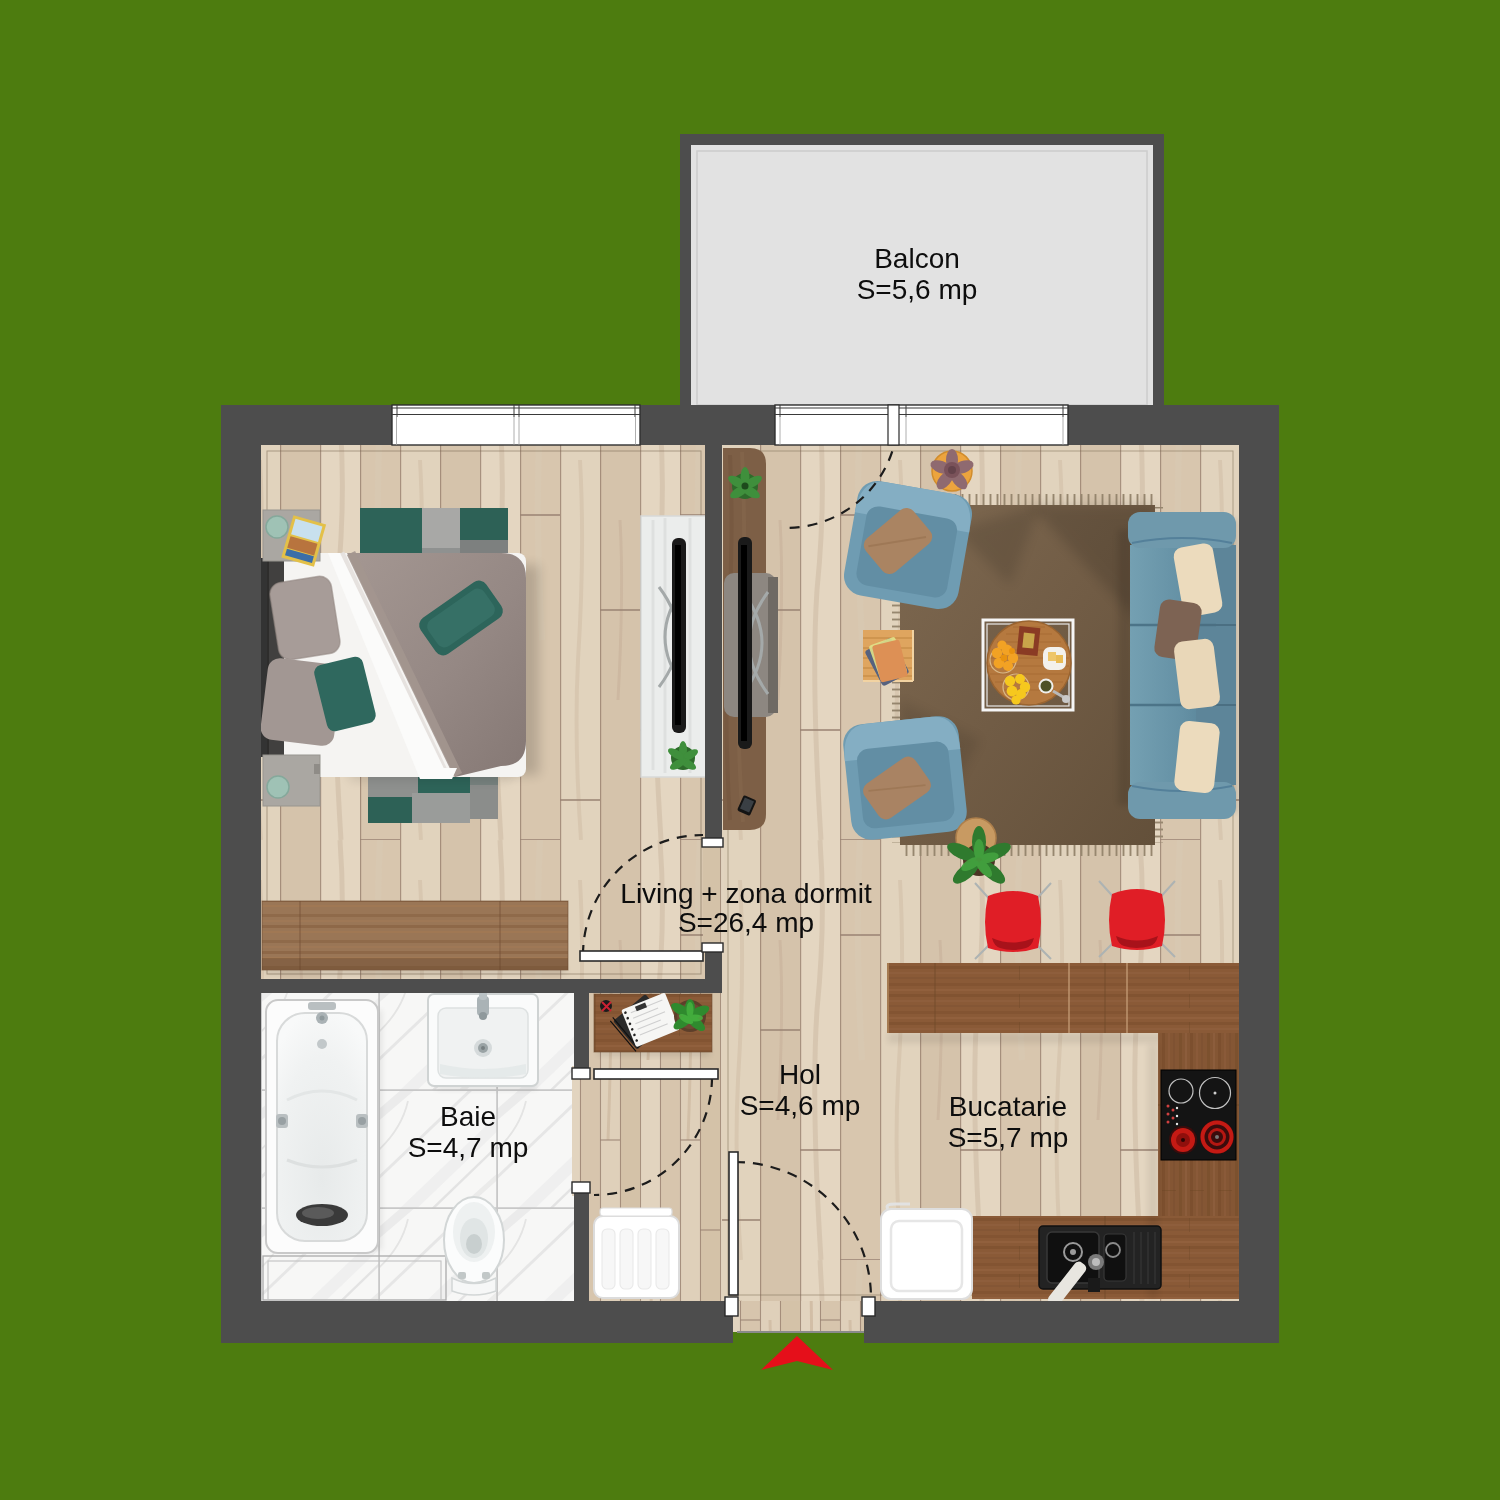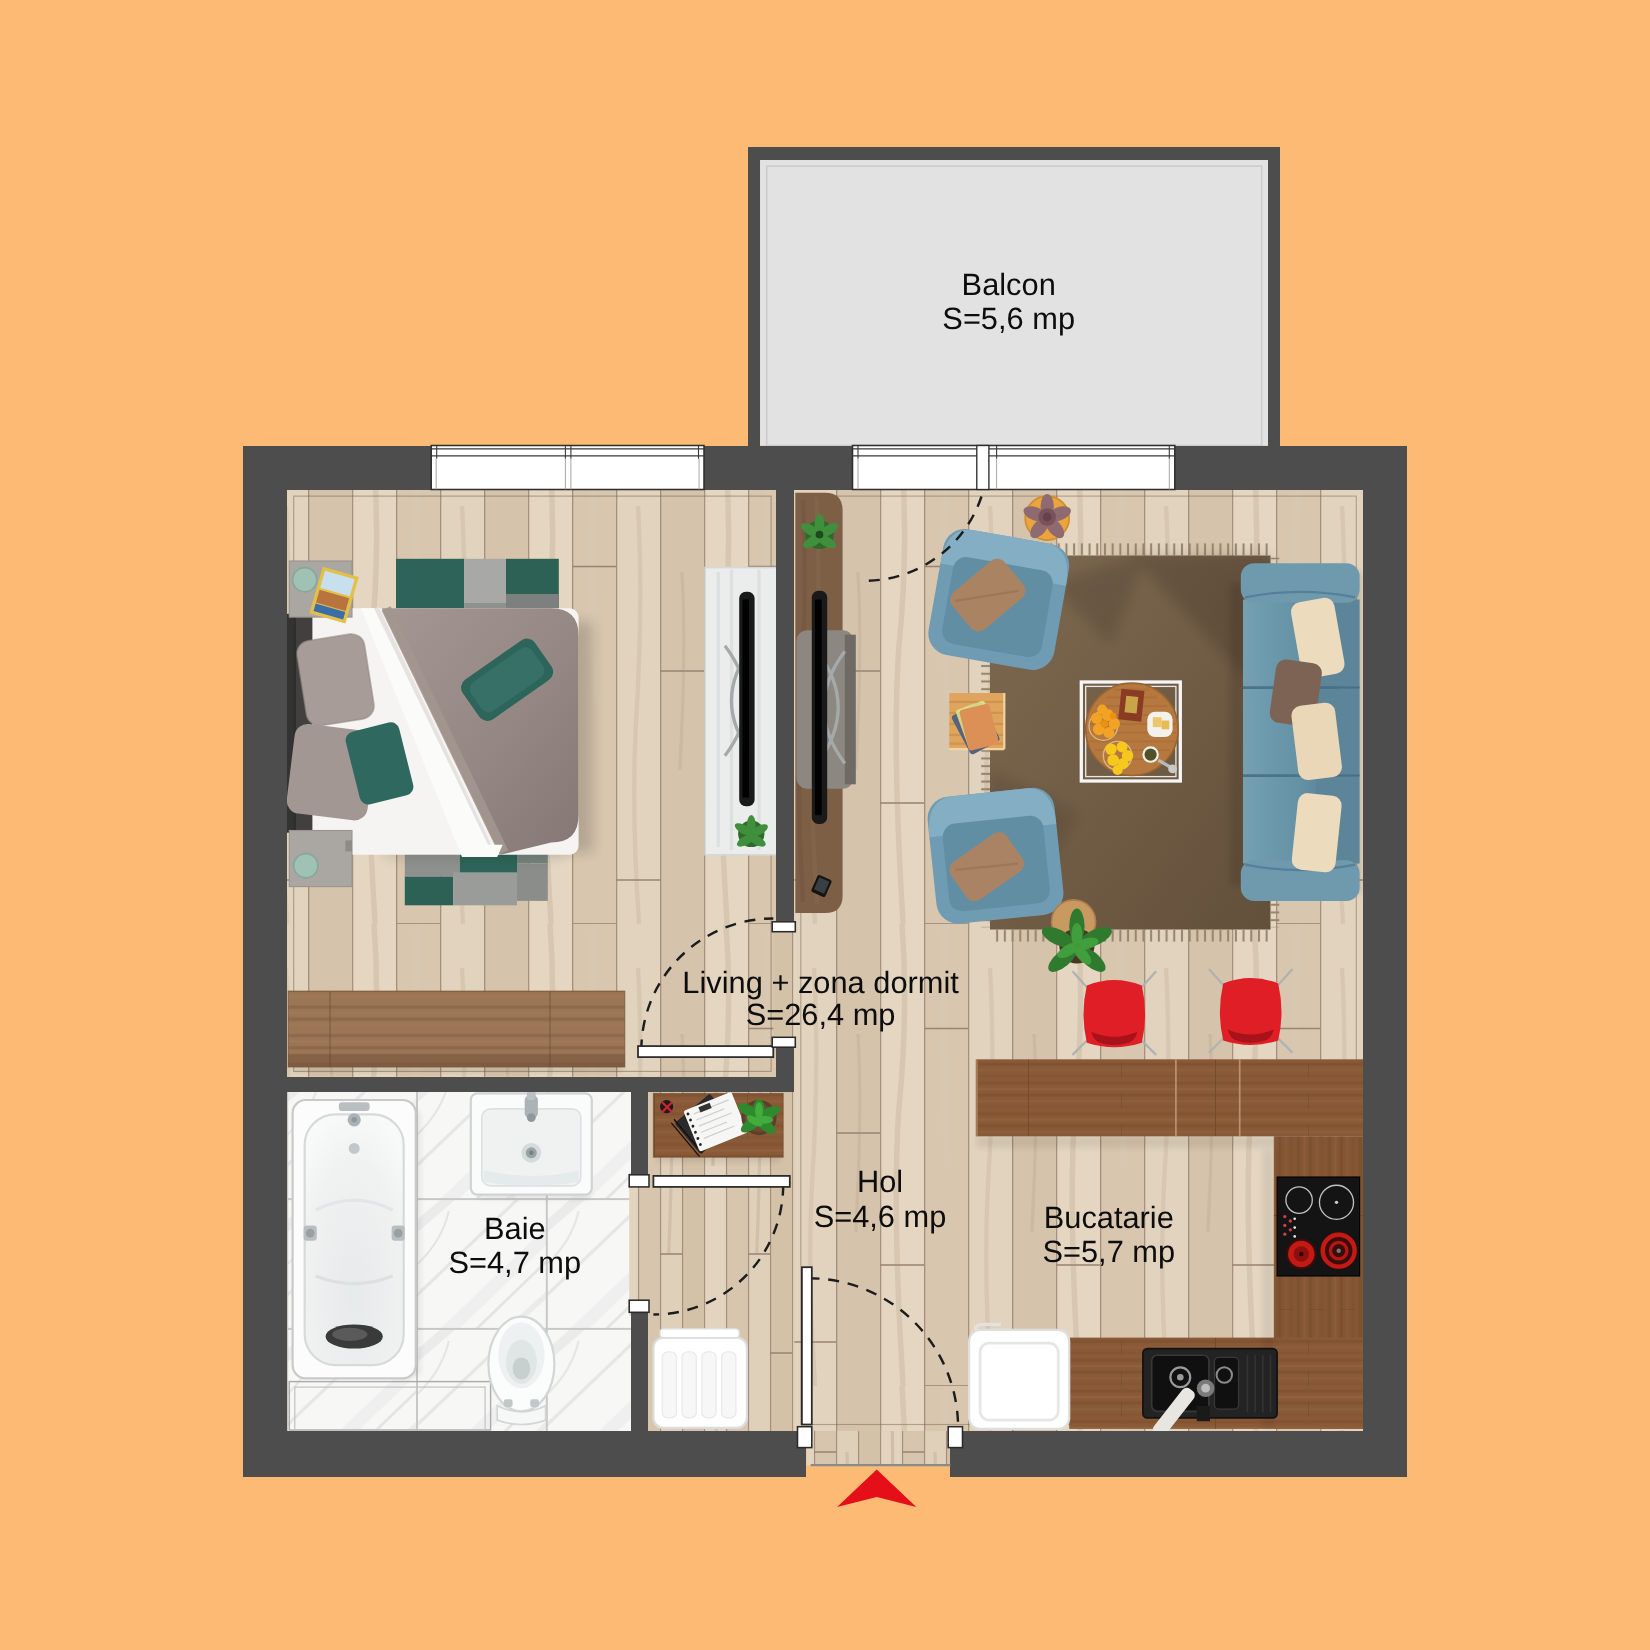--- a/index.html
+++ b/index.html
@@ -1,15 +1,15 @@
 <!DOCTYPE html>
 <html><head><meta charset="utf-8">
 <style>
 html,body{margin:0;padding:0;background:#fff;}
-#c{position:relative;width:1500px;height:1500px;background:#fdba74;font-family:"Liberation Sans",sans-serif;overflow:hidden;}
+#c{position:relative;width:1500px;height:1500px;background:#4d7c0f;font-family:"Liberation Sans",sans-serif;overflow:hidden;}
 </style></head>
 <body>
 <div id="c">
 <svg width="1500" height="1500" viewBox="0 0 1500 1500">
 <defs>
 <pattern id="fA" width="160" height="420" patternUnits="userSpaceOnUse">
   <rect width="160" height="420" fill="#ddccb8"></rect>
   <rect width="40" height="420" fill="#e4d6c1"></rect>
   <rect x="40" width="40" height="420" fill="#d8c6ae"></rect>
   <rect x="80" width="40" height="420" fill="#e1d3bd"></rect>

